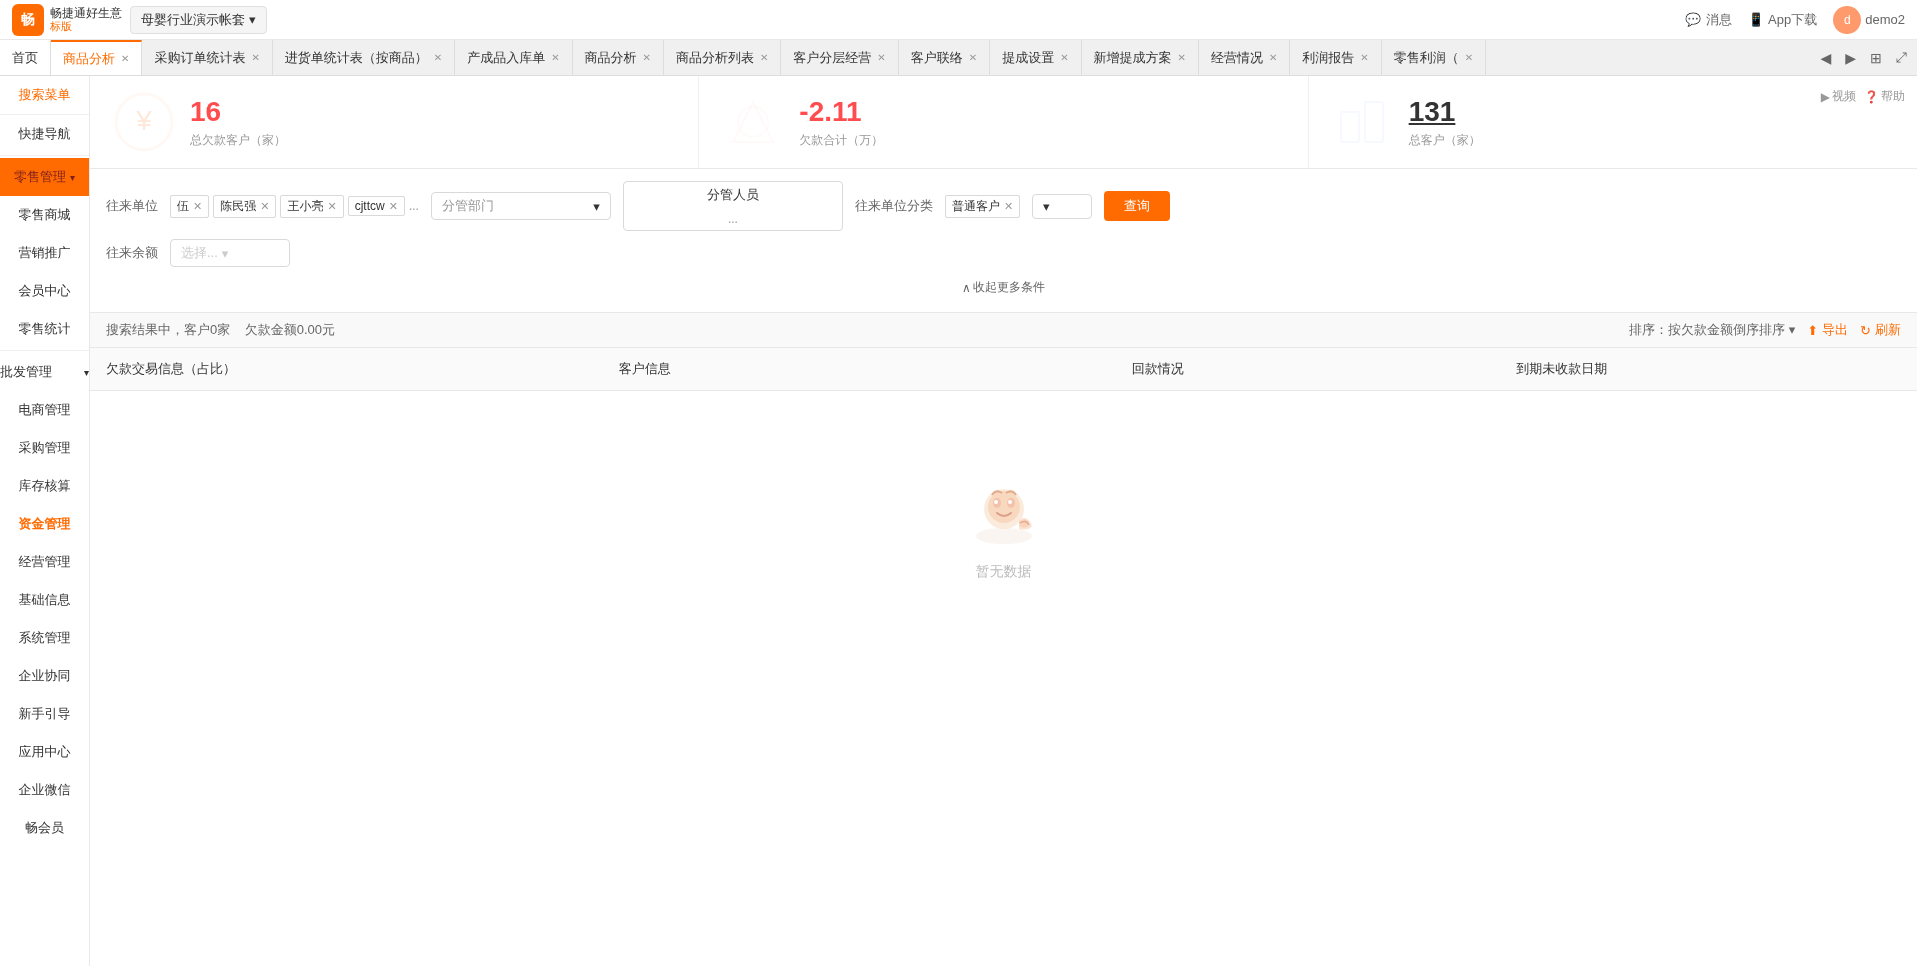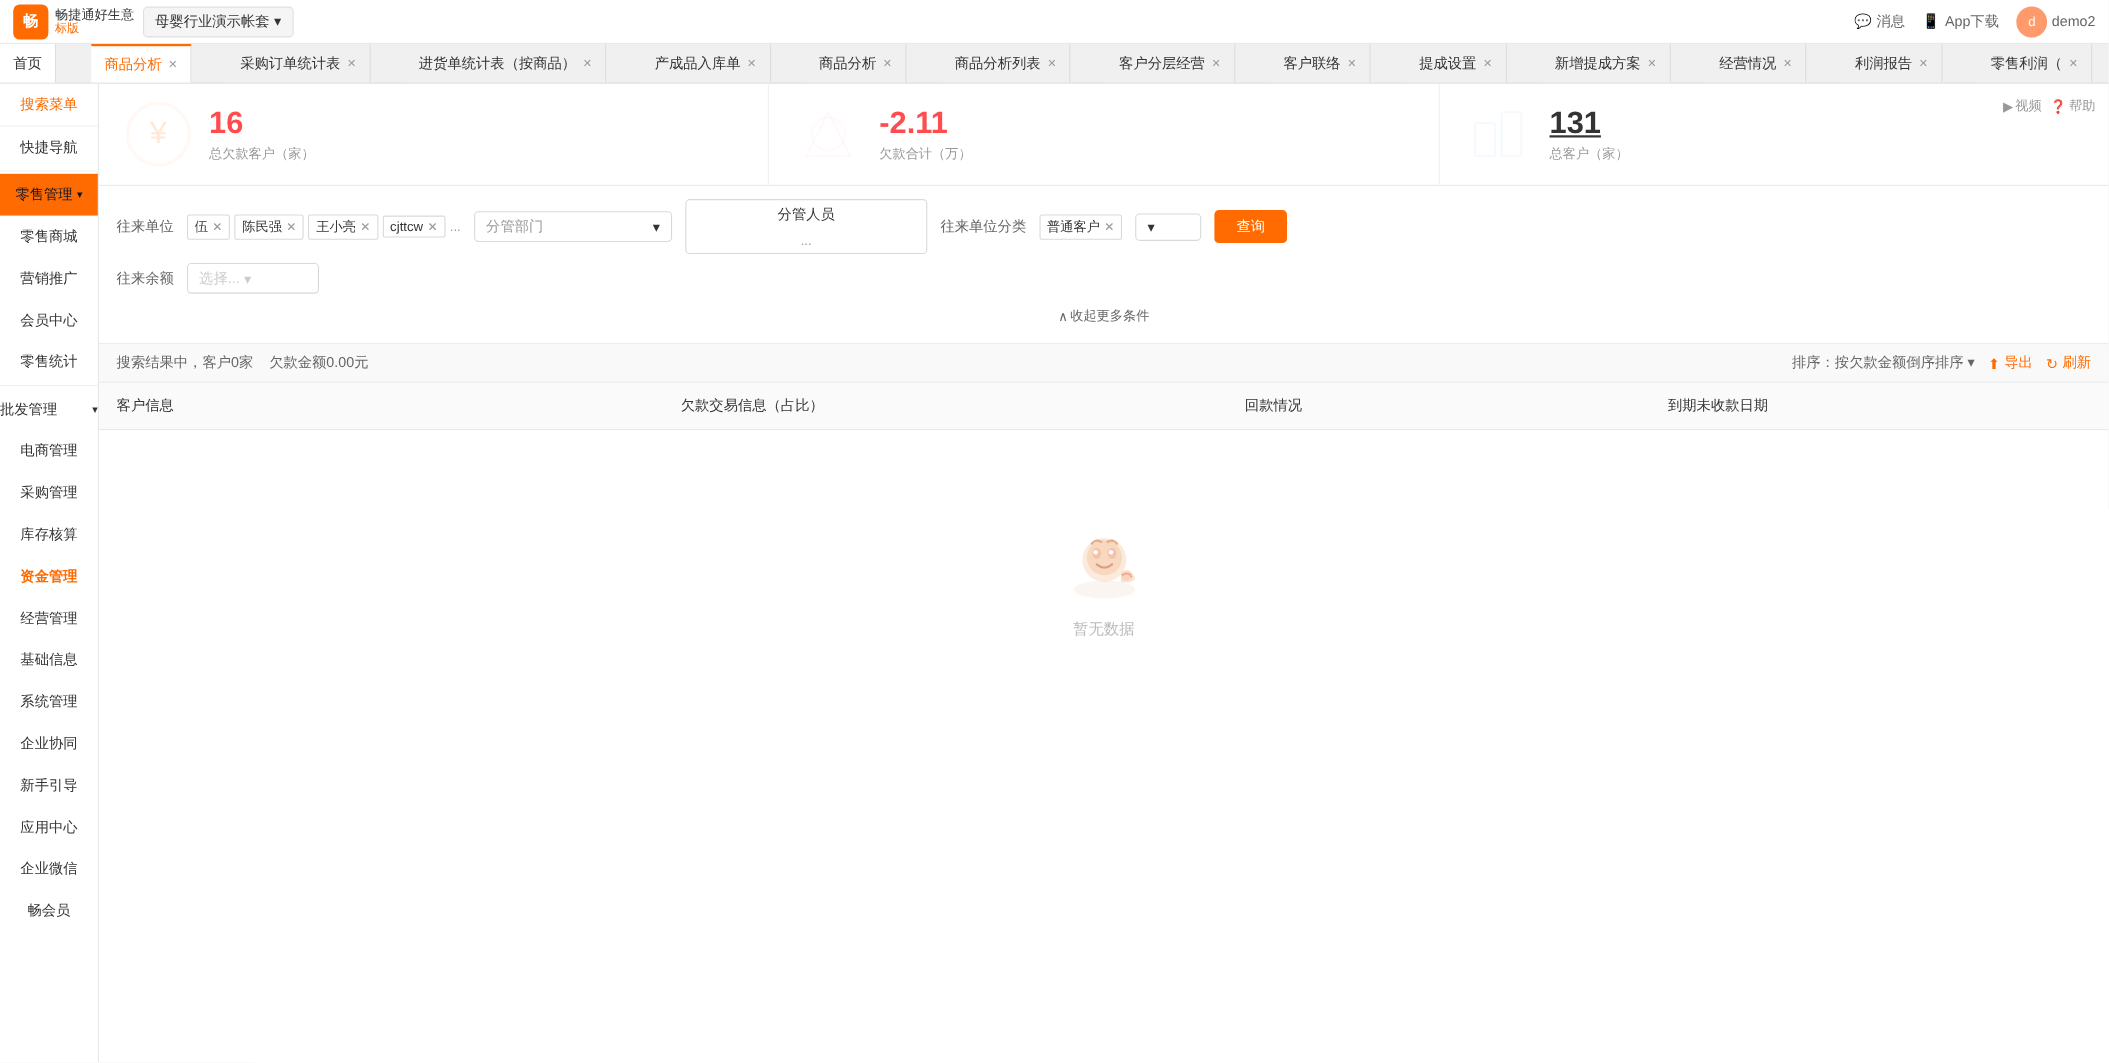--- a/index.html
+++ b/index.html
@@ -10,36 +10,36 @@
     .top-bar-left { display: flex; align-items: center; gap: 8px; }
     .logo-area { display: flex; align-items: center; gap: 6px; }
     .logo-icon { width: 32px; height: 32px; background: #ff6b00; border-radius: 6px; display: flex; align-items: center; justify-content: center; color: white; font-size: 14px; font-weight: bold; }
     .logo-text { font-size: 12px; color: #333; line-height: 1.2; }
     .store-selector { display: flex; align-items: center; gap: 4px; background: #f5f5f5; border: 1px solid #e0e0e0; border-radius: 4px; padding: 4px 10px; font-size: 13px; color: #333; cursor: pointer; }
     .top-bar-right { display: flex; align-items: center; gap: 16px; }
     .top-icon-btn { display: flex; align-items: center; gap: 4px; color: #666; font-size: 13px; cursor: pointer; }
     .avatar { width: 28px; height: 28px; border-radius: 50%; background: #ff9a6c; display: flex; align-items: center; justify-content: center; color: white; font-size: 12px; }
 
     
-    .nav-tabs { display: flex; align-items: center; background: #f0f0f0; height: 36px; border-bottom: 1px solid #ddd; overflow: hidden; gap: 32px; }
+    .nav-tabs { display: flex; align-items: center; background: #f0f0f0; height: 36px; border-bottom: 1px solid #ddd; overflow: hidden; }
     .nav-tab { display: flex; align-items: center; gap: 4px; padding: 0 12px; height: 36px; font-size: 13px; color: #333; cursor: pointer; white-space: nowrap; border-right: 1px solid #ddd; background: #f0f0f0; }
     .nav-tab.active { background: #fff; color: #ff6b00; border-top: 2px solid #ff6b00; }
     .nav-tab.home { background: #fff; color: #333; }
     .nav-tab-close { font-size: 10px; color: #999; margin-left: 2px; }
     .nav-controls { display: flex; align-items: center; gap: 2px; margin-left: auto; padding-right: 4px; }
     .nav-ctrl-btn { padding: 2px 6px; color: #666; cursor: pointer; font-size: 14px; }
 
     
     .main-layout { display: flex; flex: 1; overflow: hidden; }
 
     
     .sidebar { width: 90px; background: #fff; border-right: 1px solid #e8e8e8; display: flex; flex-direction: column; overflow-y: auto; }
     .sidebar-search { padding: 10px 8px; font-size: 13px; color: #ff6b00; cursor: pointer; text-align: center; border-bottom: 1px solid #f0f0f0; }
     .sidebar-item { padding: 10px 8px; font-size: 13px; color: #333; cursor: pointer; text-align: center; }
-    .sidebar-item.active { background: #ff6b00; color: #0f172a; }
+    .sidebar-item.active { background: #ff6b00; color: #7f1d1d; }
     .sidebar-divider { height: 1px; background: #f0f0f0; margin: 2px 0; }
 
     
     .content-area { flex: 1; display: flex; flex-direction: column; overflow: hidden; }
 
     
     .stats-header { display: flex; align-items: stretch; background: #fff; border-bottom: 1px solid #e8e8e8; position: relative; }
     .stat-card { flex: 1; display: flex; align-items: center; padding: 16px 24px; gap: 16px; position: relative; }
     .stat-card + .stat-card { border-left: 1px solid #f0f0f0; }
     .stat-icon { width: 60px; height: 60px; opacity: 0.15; display: flex; align-items: center; justify-content: center; }
@@ -349,22 +349,22 @@
         </div>
         <div class="action-btn">
           <span>↻</span>
           <span>刷新</span>
         </div>
       </div>
     </div>
 
     <div class="table-area">
       <div class="table-header">
+        <div class="table-header-cell">欠款交易信息（占比）</div>
         <div class="table-header-cell">客户信息</div>
-        <div class="table-header-cell">欠款交易信息（占比）</div>
         <div class="table-header-cell">回款情况</div>
         <div class="table-header-cell">到期未收款日期</div>
       </div>
       <div class="empty-state">
         <div class="empty-icon">
           <svg width="80" height="80" viewBox="0 0 80 80" fill="none">
             <ellipse cx="40" cy="65" rx="28" ry="8" fill="#f0e0d0" opacity="0.5"></ellipse>
             <circle cx="40" cy="38" r="20" fill="#f5c8a0" opacity="0.6"></circle>
             <circle cx="40" cy="36" r="16" fill="#f0b080" opacity="0.7"></circle>
             <ellipse cx="33" cy="32" rx="4" ry="5" fill="#e8906a" opacity="0.8"></ellipse>

